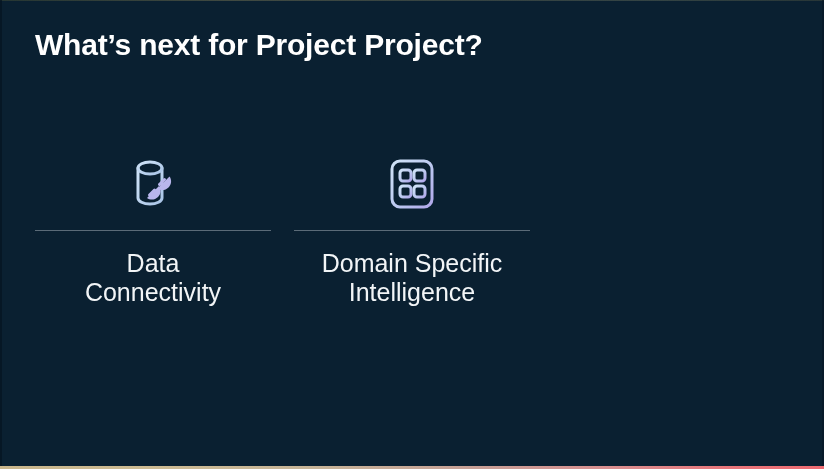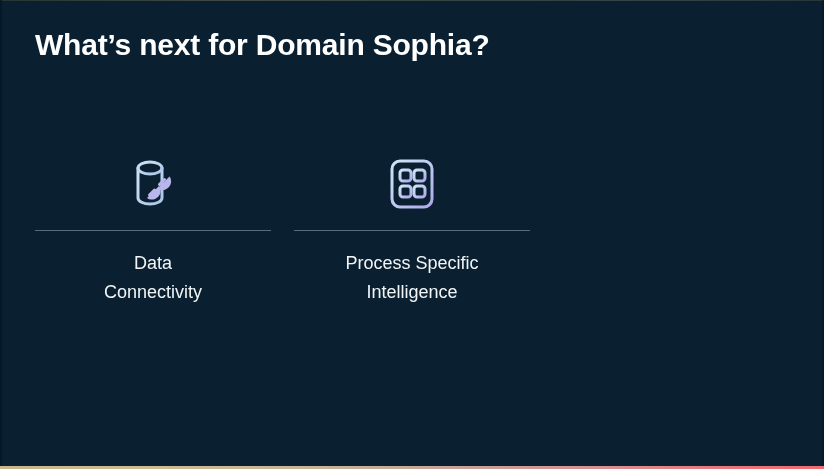--- a/index.html
+++ b/index.html
@@ -96,36 +96,36 @@
   .divider {
     width: 100%;
     height: 1px;
     background: #5b6b78;
     margin-top: 8px;
   }
 
   .card-label {
     margin-top: 18px;
     text-align: center;
-    font-size: 18px;
+    font-size: 25px;
     line-height: 29px;
     color: #f2f5f7;
     white-space: pre-line;
   }
 </style>
 </head>
 <body>
 
 <div class="slide">
 
   <div class="edge-top"></div>
   <div class="edge-left"></div>
   <div class="edge-right"></div>
 
-  <div class="title">What’s next for Domain Sophia?</div>
+  <div class="title">What’s next for Project Project?</div>
 
   <div class="columns">
 
     <div class="column">
       <div class="icon-wrap">
         <span>
           <svg width="60" height="60" viewBox="0 0 60 60" fill="none" xmlns="http://www.w3.org/2000/svg">
             <defs>
               <linearGradient id="g1" x1="0" y1="0" x2="1" y2="1">
                 <stop offset="0%" stop-color="#cfe3f7"></stop>
@@ -162,21 +162,21 @@
             </defs>
             <rect x="9" y="6" width="40" height="46" rx="8" stroke="url(#g2)" stroke-width="3" fill="none"></rect>
             <rect x="17" y="15" width="11" height="11" rx="3" stroke="url(#g2)" stroke-width="3" fill="none"></rect>
             <rect x="31" y="15" width="11" height="11" rx="3" stroke="url(#g2)" stroke-width="3" fill="none"></rect>
             <rect x="17" y="31" width="11" height="11" rx="3" stroke="url(#g2)" stroke-width="3" fill="none"></rect>
             <rect x="31" y="31" width="11" height="11" rx="3" stroke="url(#g2)" stroke-width="3" fill="none"></rect>
           </svg>
         </span>
       </div>
       <div class="divider"></div>
-      <div class="card-label">Process Specific
+      <div class="card-label">Domain Specific
 Intelligence</div>
     </div>
 
 
   </div>
 
   <div class="edge-bottom"></div>
 </div>
 
 </body></html>

